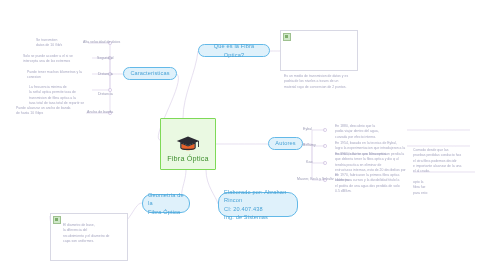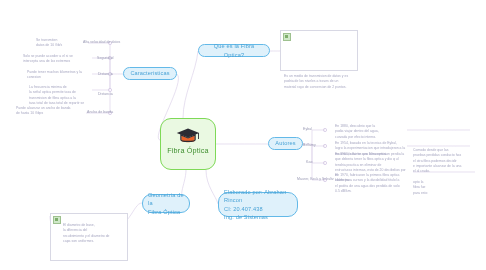--- a/index.html
+++ b/index.html
@@ -12,23 +12,23 @@
   }
   #canvas{position:absolute;inset:0;width:486px;height:270px;}
   svg.links{position:absolute;left:0;top:0;width:486px;height:270px;pointer-events:none;}
   .node{position:absolute;box-sizing:border-box;}
 
   
   .root{
     left:160px;top:118px;width:56px;height:52px;
     border:1.6px solid #7ed957;
     background:#eaf9e2;
-    border-radius:11px;
+    border-radius:1px;
     display:flex;flex-direction:column;align-items:center;justify-content:flex-start;
-    padding-top:8px;
+    padding-top:16px;
   }
   .root .cap{width:26px;height:18px;margin-bottom:1px;}
   .root .label{
     font-size:7.2px;color:#3f8f2f;letter-spacing:.2px;white-space:nowrap;
   }
 
   
   .topic{
     border:0.9px solid #63b9e8;
     background:#dff1fb;

